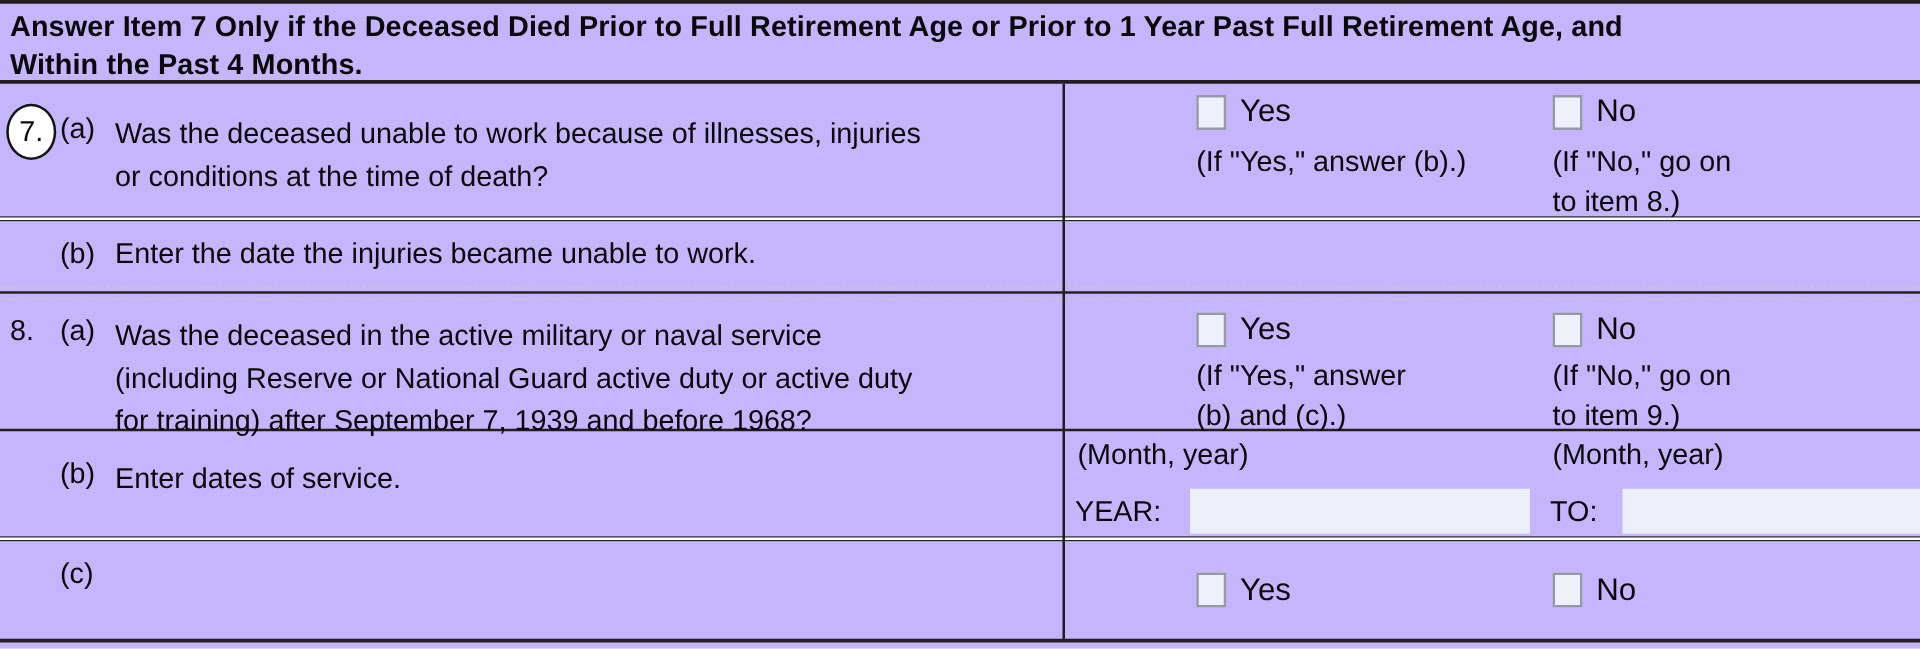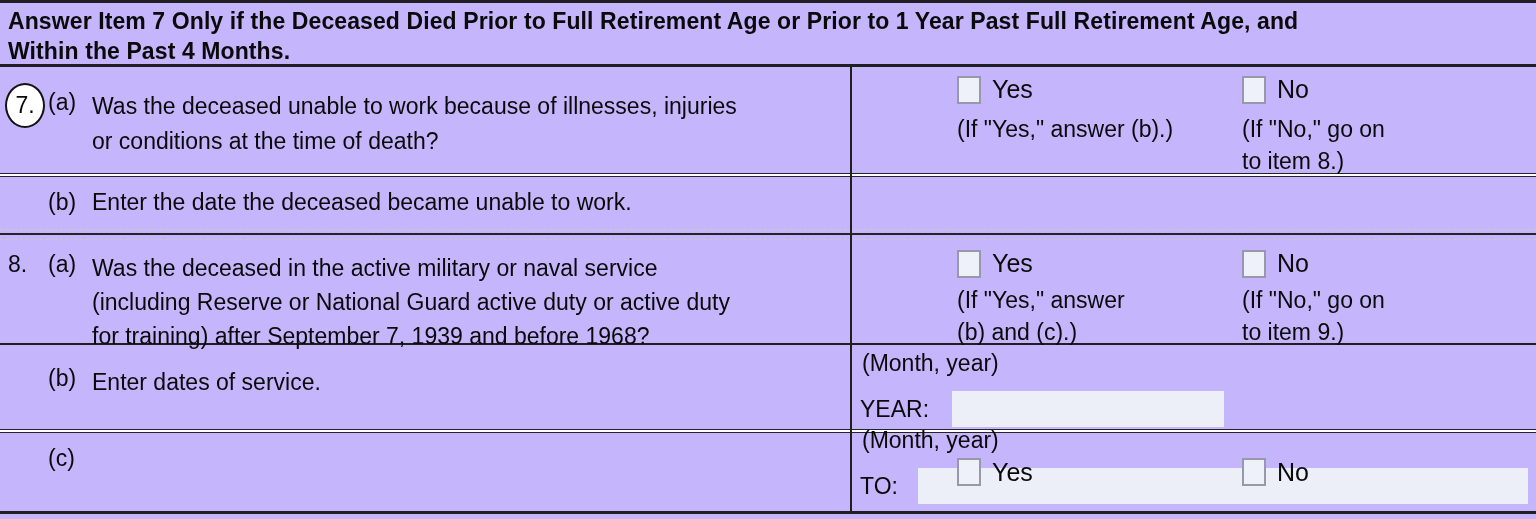--- a/index.html
+++ b/index.html
@@ -125,21 +125,21 @@
       </div>
     </div>
   </div>
 
   <div class="sep-dbl"></div>
 
   <div class="trow r7b">
     <div class="cell-q">
       <div class="row-num"></div>
       <div class="row-label">(b)</div>
-      <div class="q-text">Enter the date the deceased became unable to work.</div>
+      <div class="q-text">Enter the date the injuries became unable to work.</div>
     </div>
   </div>
 
   <div class="sep-major">
     <div class="dash"></div>
     <div class="solid"></div>
     <div class="dash"></div>
   </div>
 
   <div class="trow r8a">
@@ -171,21 +171,21 @@
   </div>
 
   <div class="hline thin"></div>
 
   <div class="trow r8b">
     <div class="cell-q">
       <div class="row-num"></div>
       <div class="row-label">(b)</div>
       <div class="q-text">Enter dates of service.</div>
     </div>
-    <div class="cell-a" style="padding-left:8px;flex-direction:column;">
+    <div class="cell-a" style="padding-left:8px;">
       <div class="svc-col1">
         <div class="svc-caption">(Month, year)</div>
         <div class="svc-line">
           <div class="svc-label from-label">YEAR:</div>
           <input type="text" class="fill-field from-field" value="" style="">
         </div>
       </div>
       <div class="svc-col2">
         <div class="svc-caption">(Month, year)</div>
         <div class="svc-line">

